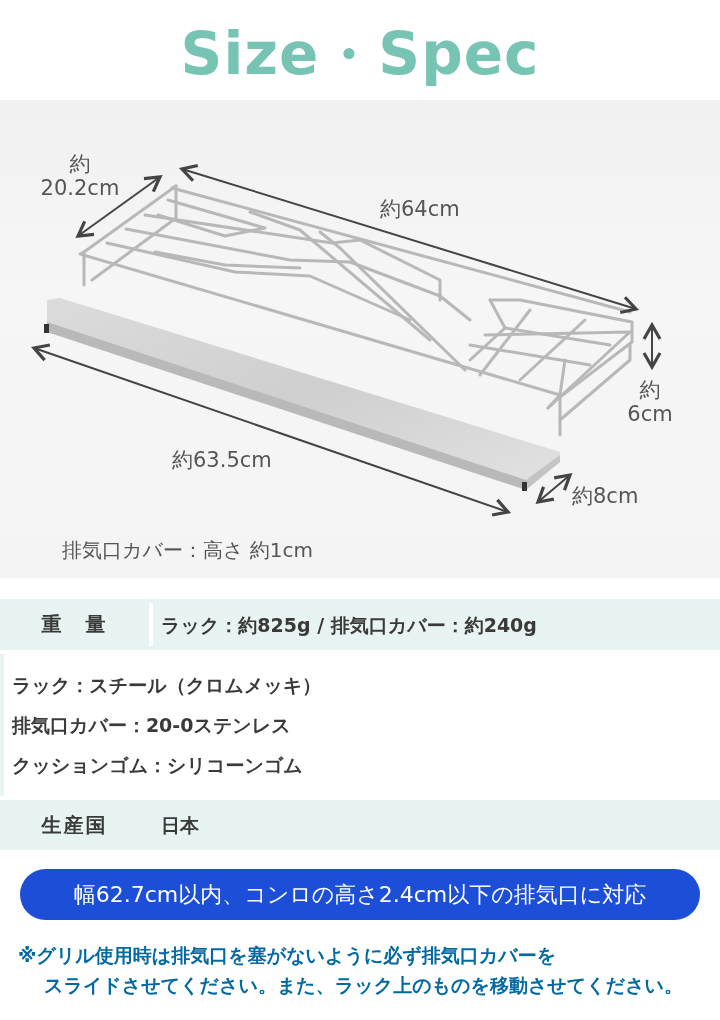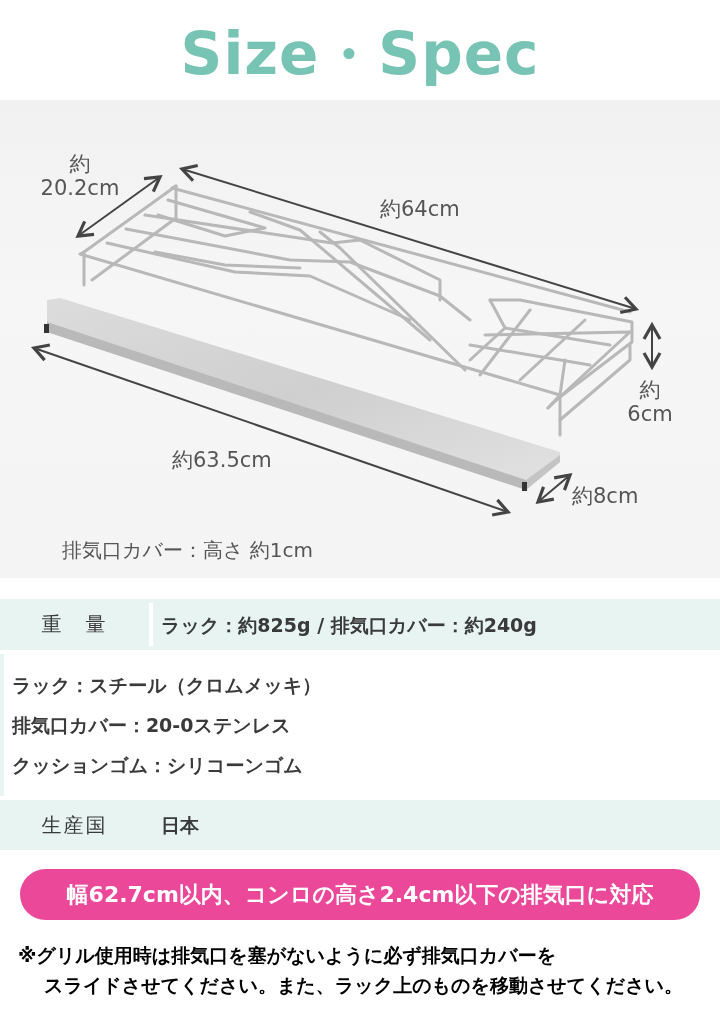--- a/index.html
+++ b/index.html
@@ -11,30 +11,30 @@
   .photo { position:absolute; left:0; top:100px; width:720px; height:478px;
            background:linear-gradient(180deg,#f1f1f1 0%,#f6f6f6 40%,#f4f4f4 100%); }
   .photo svg { position:absolute; left:0; top:0; }
   .dim { position:absolute; font-size:21px; color:#555; line-height:24px; white-space:nowrap;text-align:center; }
   .dim.center { text-align:center; }
   .cover-note { position:absolute; left:20px; top:537px; font-size:20px; color:#555; white-space:nowrap;margin-left:42px; }
   .spec { position:absolute; left:0; width:720px; }
   .row { position:absolute; left:0; width:720px; display:flex; }
   .row.teal { background:#e7f4f2; }
   .row .th { width:149px; display:flex; align-items:center; justify-content:center;
-             font-size:20px; font-weight:normal; color:#3a3a3a; letter-spacing:2px; }
+             font-size:20px; font-weight:bold; color:#3a3a3a; letter-spacing:2px; }
   .row .div { width:4px; background:#ffffff; margin:4px 0; }
   .row.white .div { background:#e7f4f2; }
   .row .td { flex:1; padding-left:8px; display:flex; flex-direction:column; justify-content:center;
              font-size:19px; font-weight:bold; color:#3a3a3a; }
   .row .td span { line-height:40px; }
   .pill { position:absolute; left:20px; top:869px; width:680px; height:51px; border-radius:26px;
-          background:#ec4899; color:#ffffff; font-size:22px; font-weight:bold;
+          background:#1d4ed8; color:#ffffff; font-size:22px; font-weight:normal;
           display:flex; align-items:center; justify-content:center; white-space:nowrap; }
-  .note { position:absolute; left:18px; top:940px; font-size:19px; font-weight:bold; color:#000000;
+  .note { position:absolute; left:18px; top:940px; font-size:19px; font-weight:bold; color:#0369a1;
           line-height:30px; white-space:nowrap; }
   .note .l2 { padding-left:26px; display:block; }
 </style>
 </head>
 <body>
 
 <div class="title">Size・Spec</div>
 
 <div class="photo">
   <svg width="720" height="478" viewBox="0 100 720 478">

